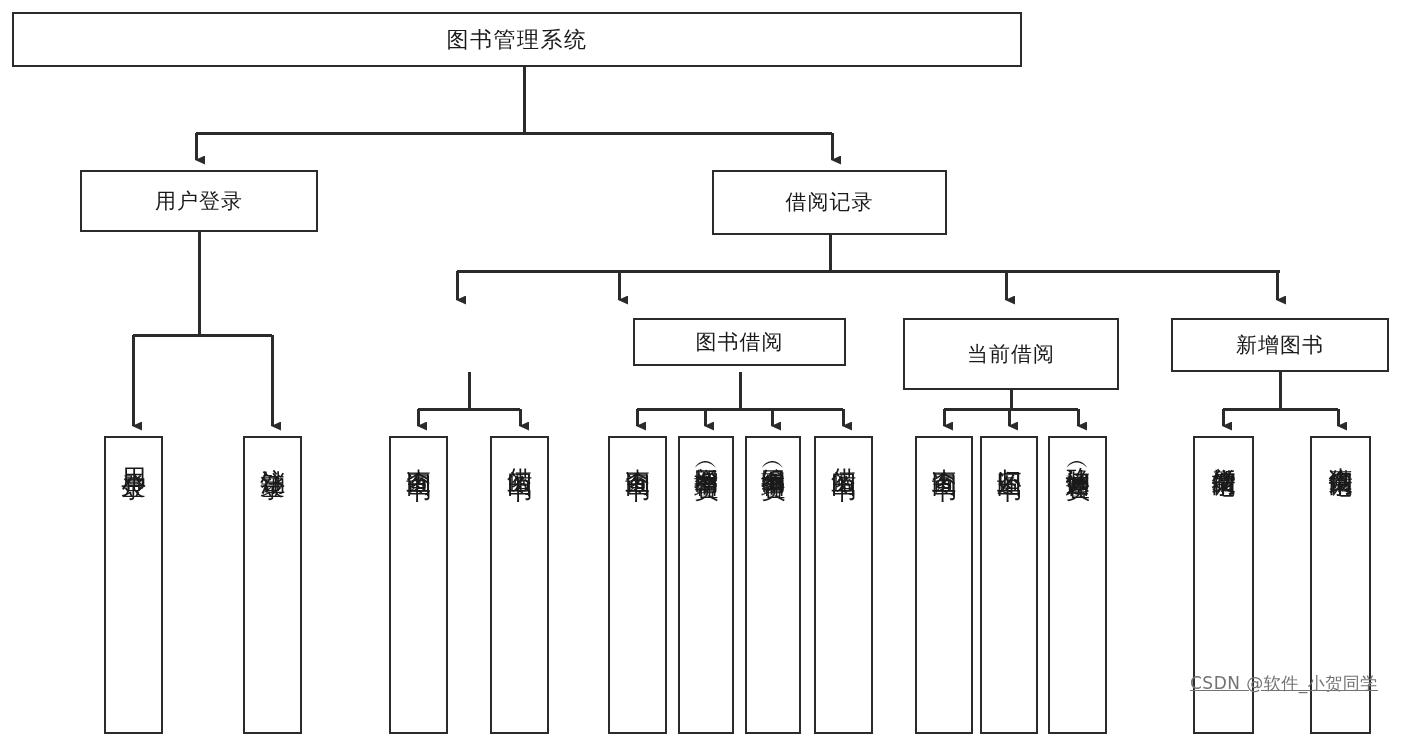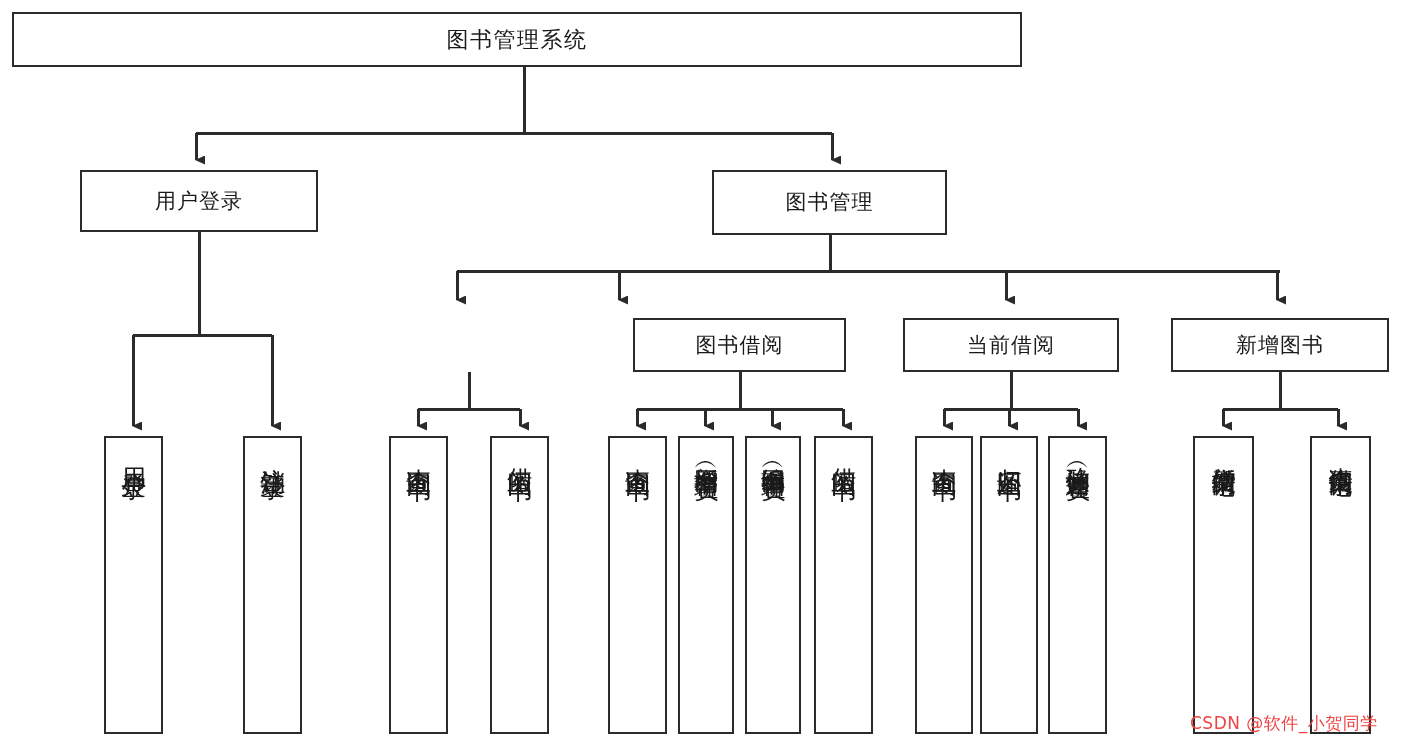--- a/index.html
+++ b/index.html
@@ -47,26 +47,27 @@
     text-orientation:upright;
     font-size:25px;
     line-height:1.02;
     letter-spacing:3px;
     white-space:nowrap;
   }
   .node.vert.tall .lbl{font-size:24px;letter-spacing:1.5px;}
 
   #watermark{
     position:absolute;
-    left:1190px;top:712px;
+    left:1190px;top:672px;
     font-size:17px;
-    color:#ef4444;
+    color:#737373;
     letter-spacing:0.5px;
     white-space:nowrap;
     font-family:"DejaVu Sans","Liberation Sans",sans-serif;
+    text-decoration:underline;
   }
 </style>
 </head>
 <body>
 
 <div id="diagram">
 
   <svg id="edges" viewBox="0 0 1405 747" xmlns="http://www.w3.org/2000/svg">
     <defs>
       <marker id="arrow" markerWidth="9" markerHeight="10" refX="4.5" refY="9" orient="auto" markerUnits="userSpaceOnUse">
@@ -118,27 +119,27 @@
   </svg>
 
   <div class="node horiz root" style="left:12px;top:12px;width:1010px;height:55px;">
     <span class="lbl">图书管理系统</span>
   </div>
 
   <div class="node horiz" style="left:80px;top:170px;width:238px;height:62px;">
     <span class="lbl">用户登录</span>
   </div>
   <div class="node horiz" style="left:712px;top:170px;width:235px;height:65px;">
-    <span class="lbl">图书管理</span>
+    <span class="lbl">借阅记录</span>
   </div>
 
-  <div class="node horiz" style="left:633px;top:318px;width:213px;height:54px;">
+  <div class="node horiz" style="left:633px;top:318px;width:213px;height:48px;">
     <span class="lbl">图书借阅</span>
   </div>
-  <div class="node horiz" style="left:903px;top:318px;width:216px;height:54px;">
+  <div class="node horiz" style="left:903px;top:318px;width:216px;height:72px;">
     <span class="lbl">当前借阅</span>
   </div>
   <div class="node horiz" style="left:1171px;top:318px;width:218px;height:54px;">
     <span class="lbl">新增图书</span>
   </div>
 
   <div class="node vert" style="left:104px;top:436px;width:59px;height:298px;">
     <span class="lbl">用户登录</span>
   </div>
   <div class="node vert" style="left:243px;top:436px;width:59px;height:298px;">

